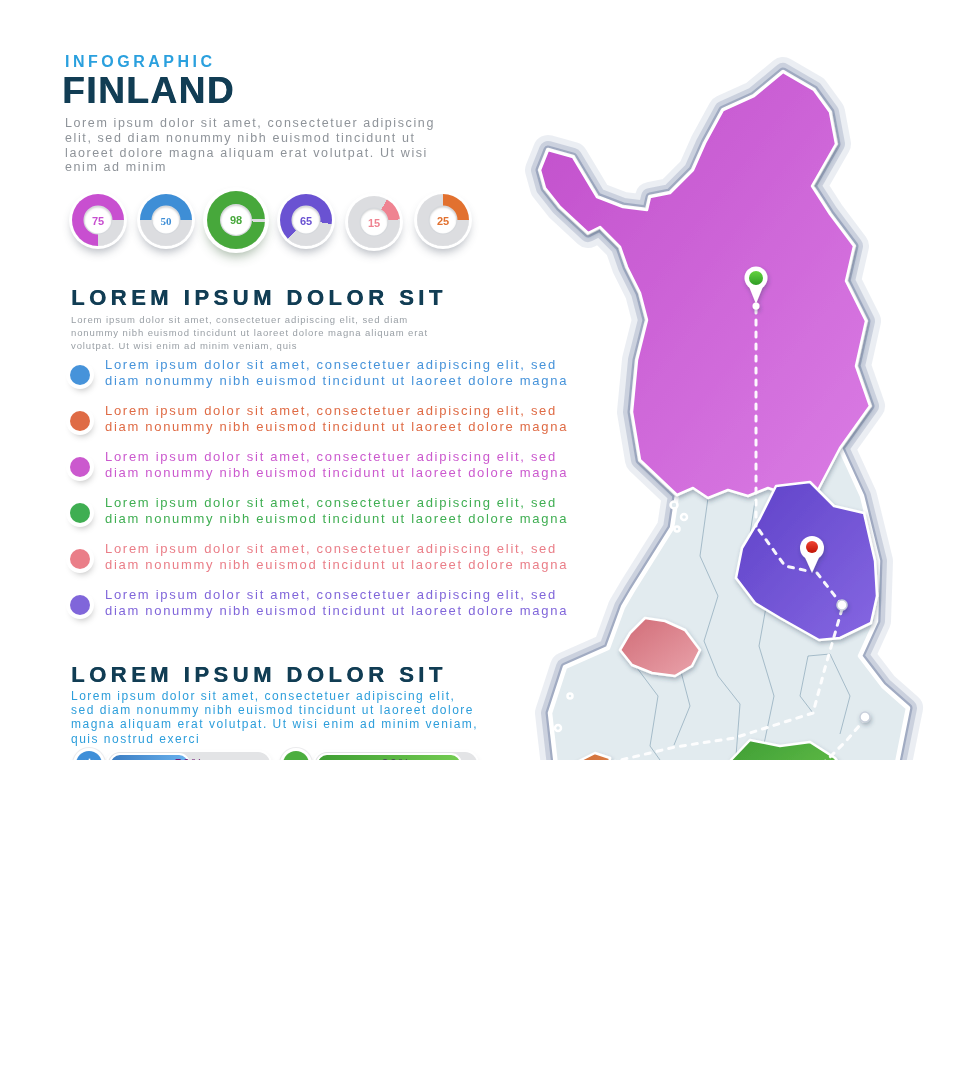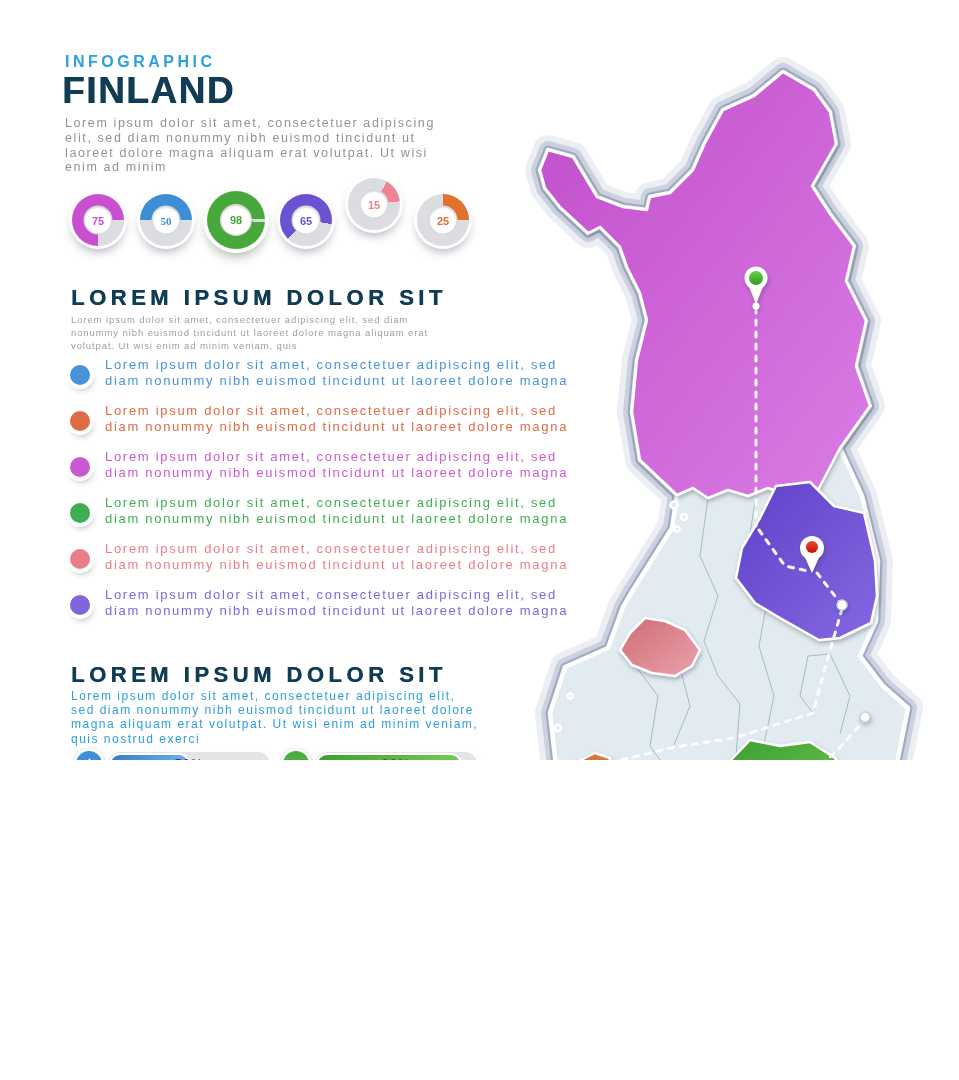--- a/index.html
+++ b/index.html
@@ -18,21 +18,21 @@
   .donut{border-radius:50%;box-shadow:0 0 0 3px #fff,0 6px 10px rgba(60,70,90,.38);}
   .donut .hole{position:absolute;left:50%;top:50%;transform:translate(-50%,-50%);
         width:27px;height:27px;border-radius:50%;background:#fff;
         box-shadow:0 0 0 1px #d5d8dc, inset 0 1px 2px rgba(0,0,0,.18);
         display:flex;align-items:center;justify-content:center;font-size:11px;font-weight:bold;}
   .d0{left:72px;top:194px;width:52px;height:52px;text-align:right;}
   .d1{left:140px;top:194px;width:52px;height:52px;font-family:Liberation Serif, serif;}
   .d2{left:207px;top:191px;width:58px;height:58px;box-shadow:0 0 0 4px #fff,0 7px 12px rgba(50,90,50,.45);}
   .d2 .hole{width:30px;height:30px;}
   .d3{left:280px;top:194px;width:52px;height:52px;}
-  .d4{left:348px;top:178px;width:52px;height:52px;}
+  .d4{left:348px;top:196px;width:52px;height:52px;}
   .d5{left:417px;top:194px;width:52px;height:52px;}
 
   
   .h2{font-size:22px;font-weight:bold;letter-spacing:4.5px;color:#113d54;text-shadow:.5px 0 0 #113d54;}
   .sub{left:71px;top:313px;width:365px;font-size:9.5px;line-height:13px;letter-spacing:.9px;color:#9aa0a6;}
 
   
   .bdot{width:20px;height:20px;border-radius:50%;
         box-shadow:0 0 0 4px #fff,2px 5px 7px rgba(0,0,0,.28);}
   .btxt{width:470px;font-size:13px;line-height:15.6px;letter-spacing:1.7px;}

